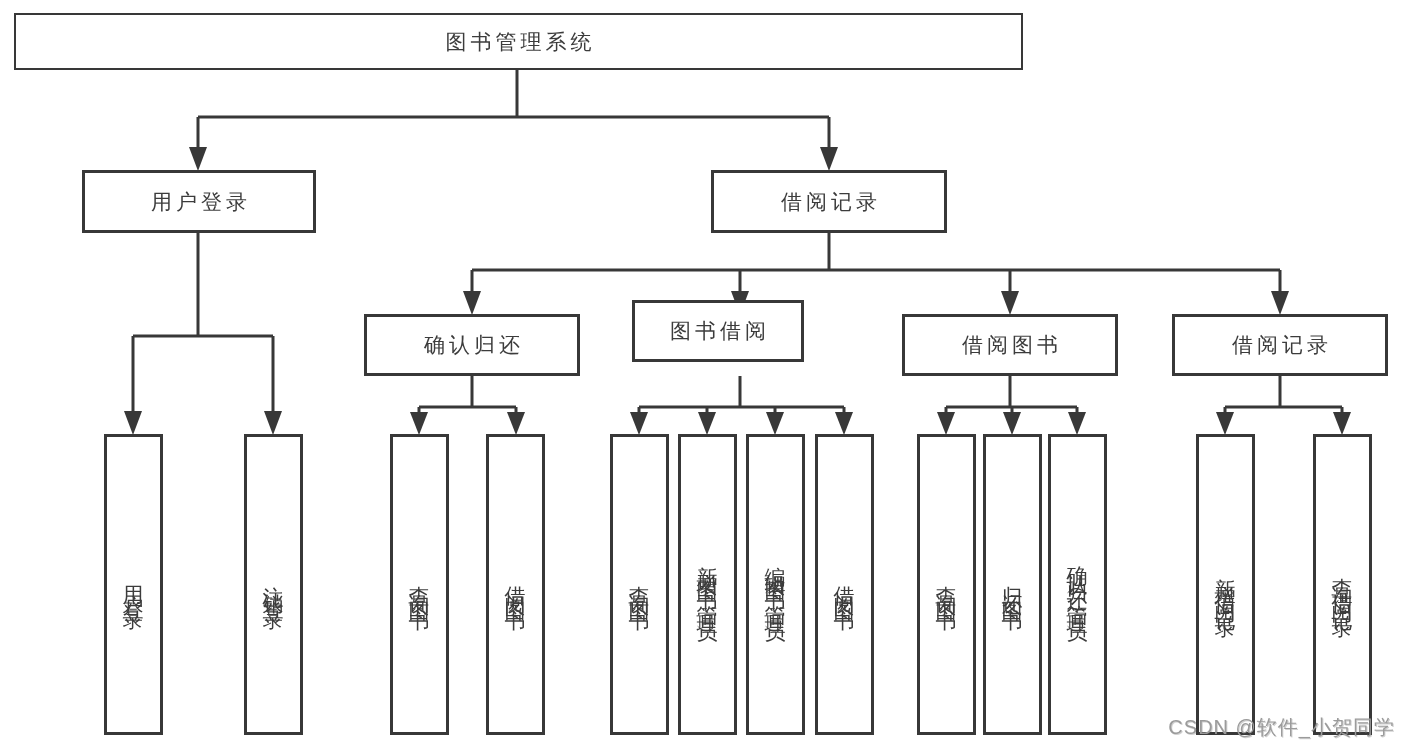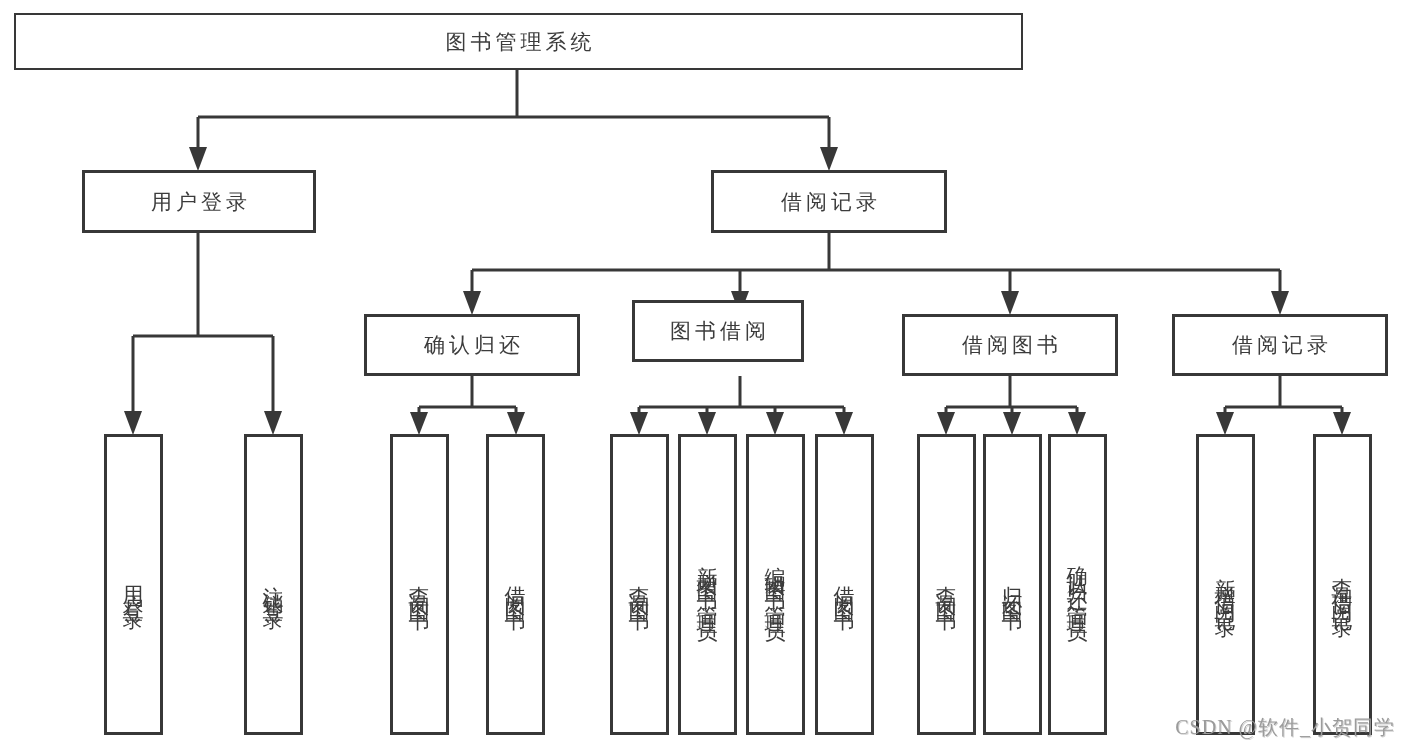--- a/index.html
+++ b/index.html
@@ -60,21 +60,20 @@
   }
   .watermark{
     position:absolute;
     top:714px;
     right:10px;
     font-size:20px;
     letter-spacing:1px;
     color:var(--wm-color);
     text-shadow:1px 1px 0 rgba(70,70,70,0.25);
     white-space:nowrap;
-    font-family:Liberation Serif, serif;
   }
 </style>
 </head>
 <body>
 
 <div class="canvas">
 
   <svg class="connectors" viewBox="0 0 1405 747">
     <g>
       <path d="M517 70 V117 M198 117 H829 M198 117 V152 M829 117 V152"></path>

